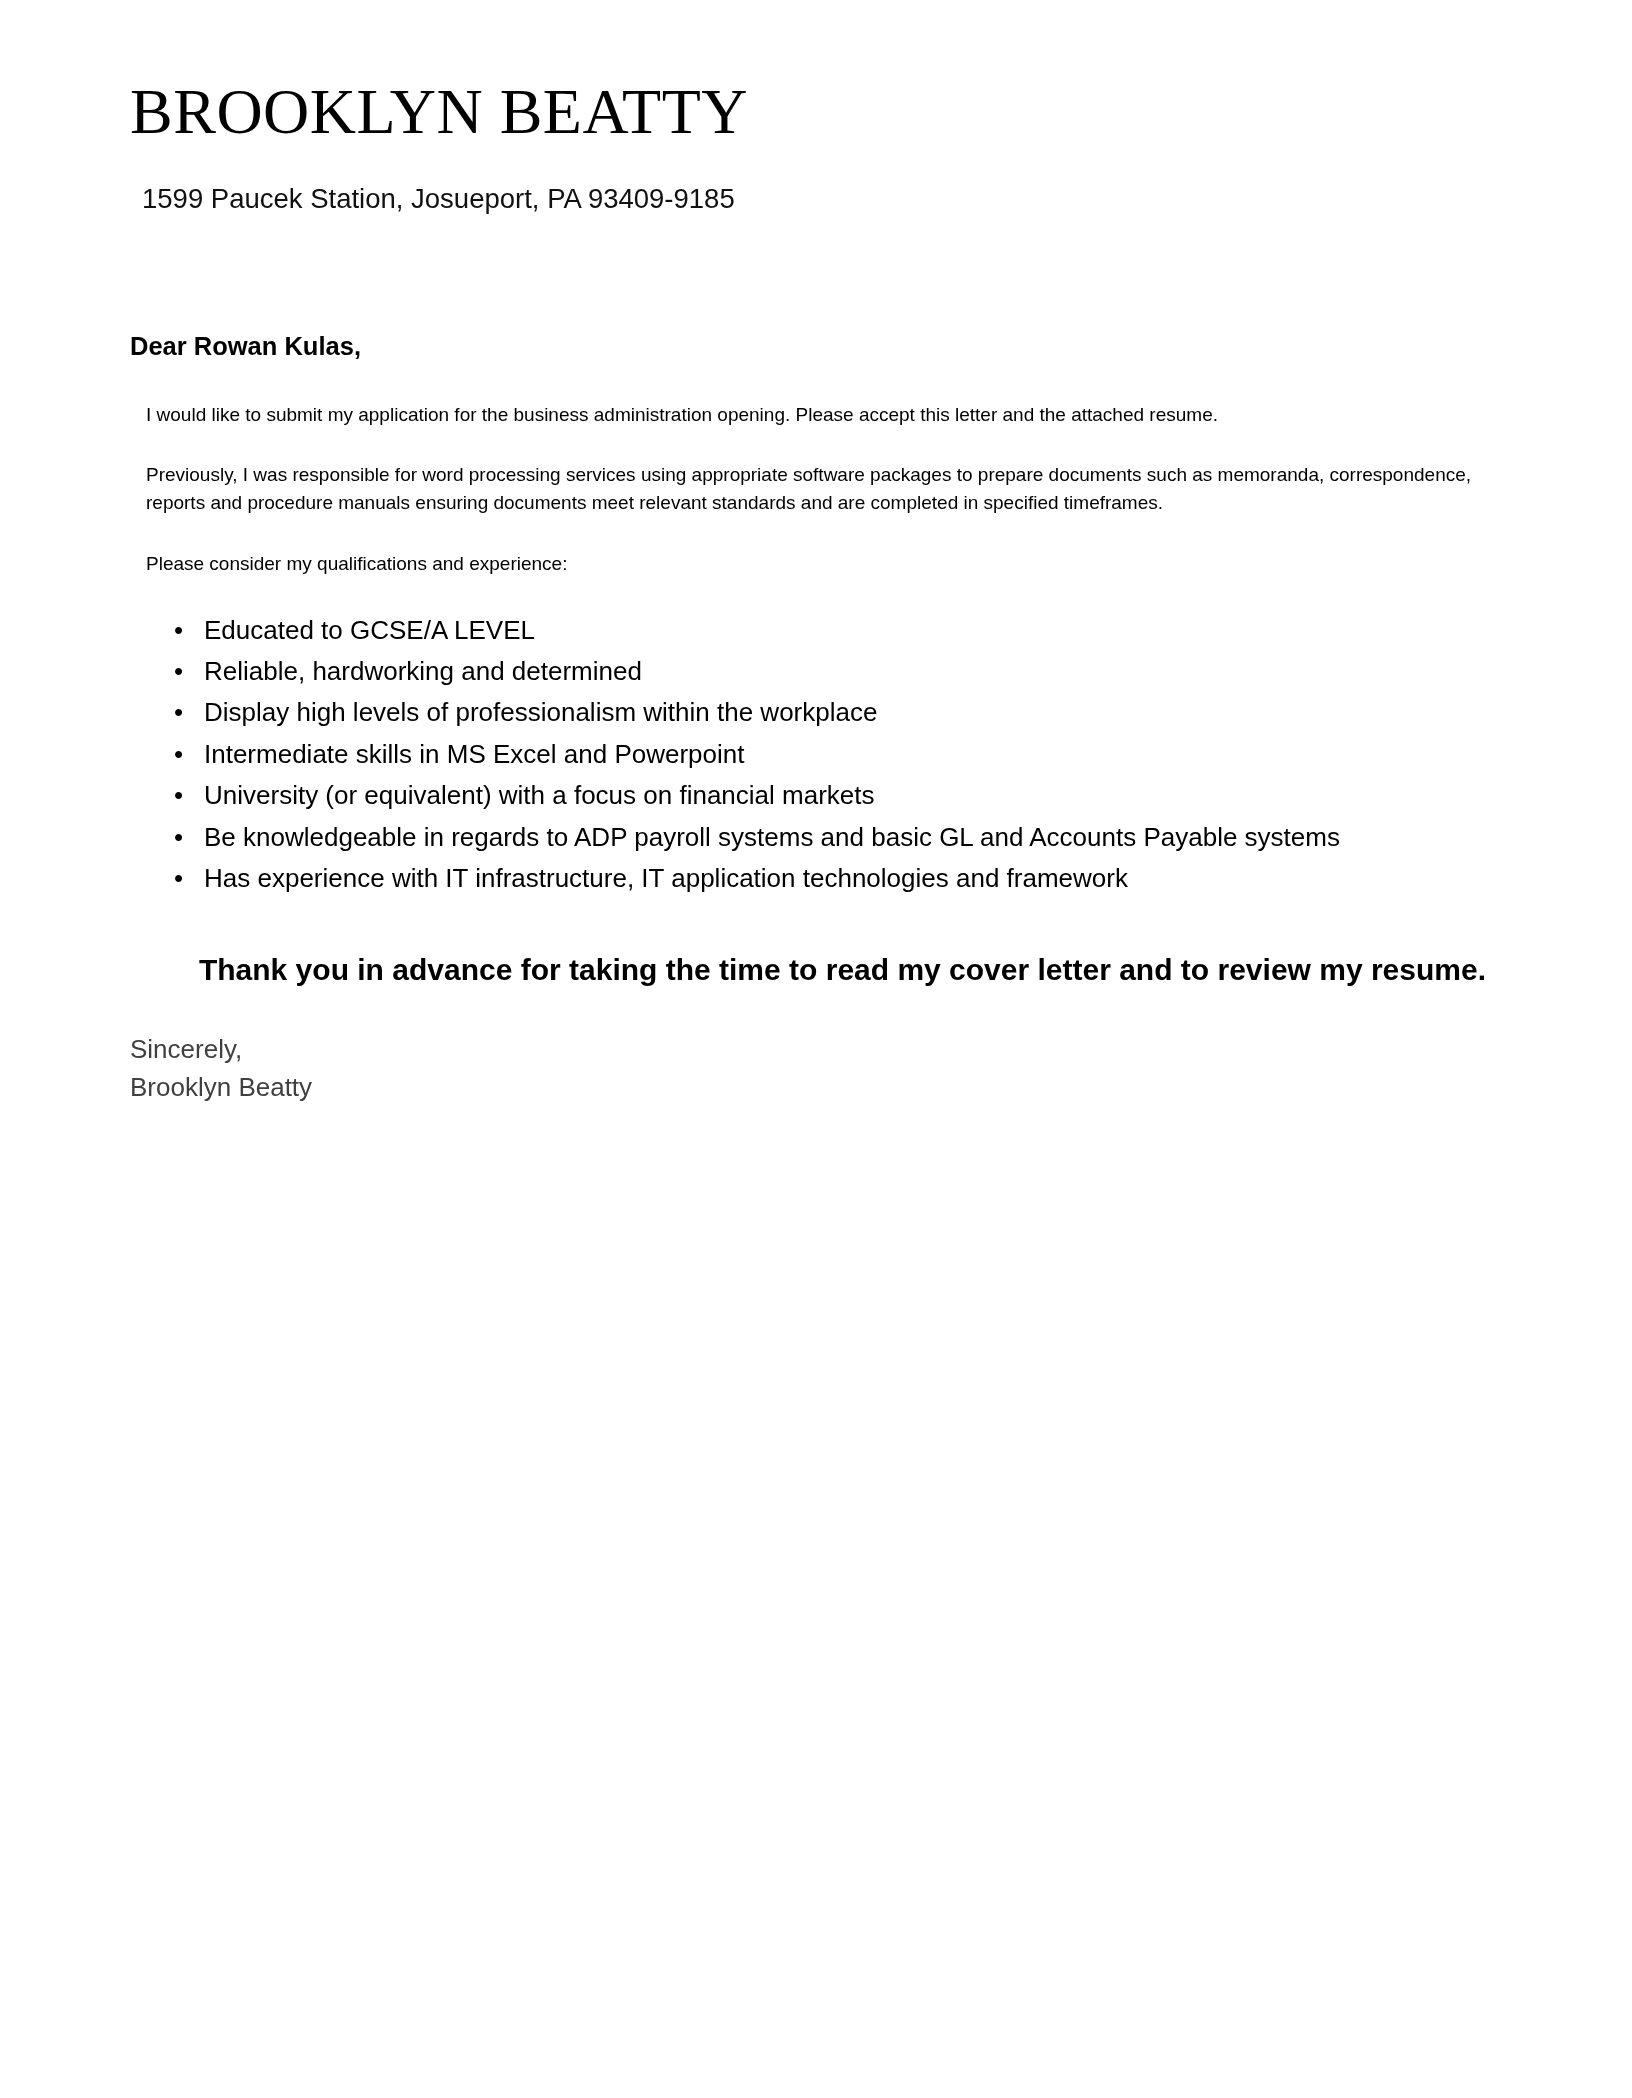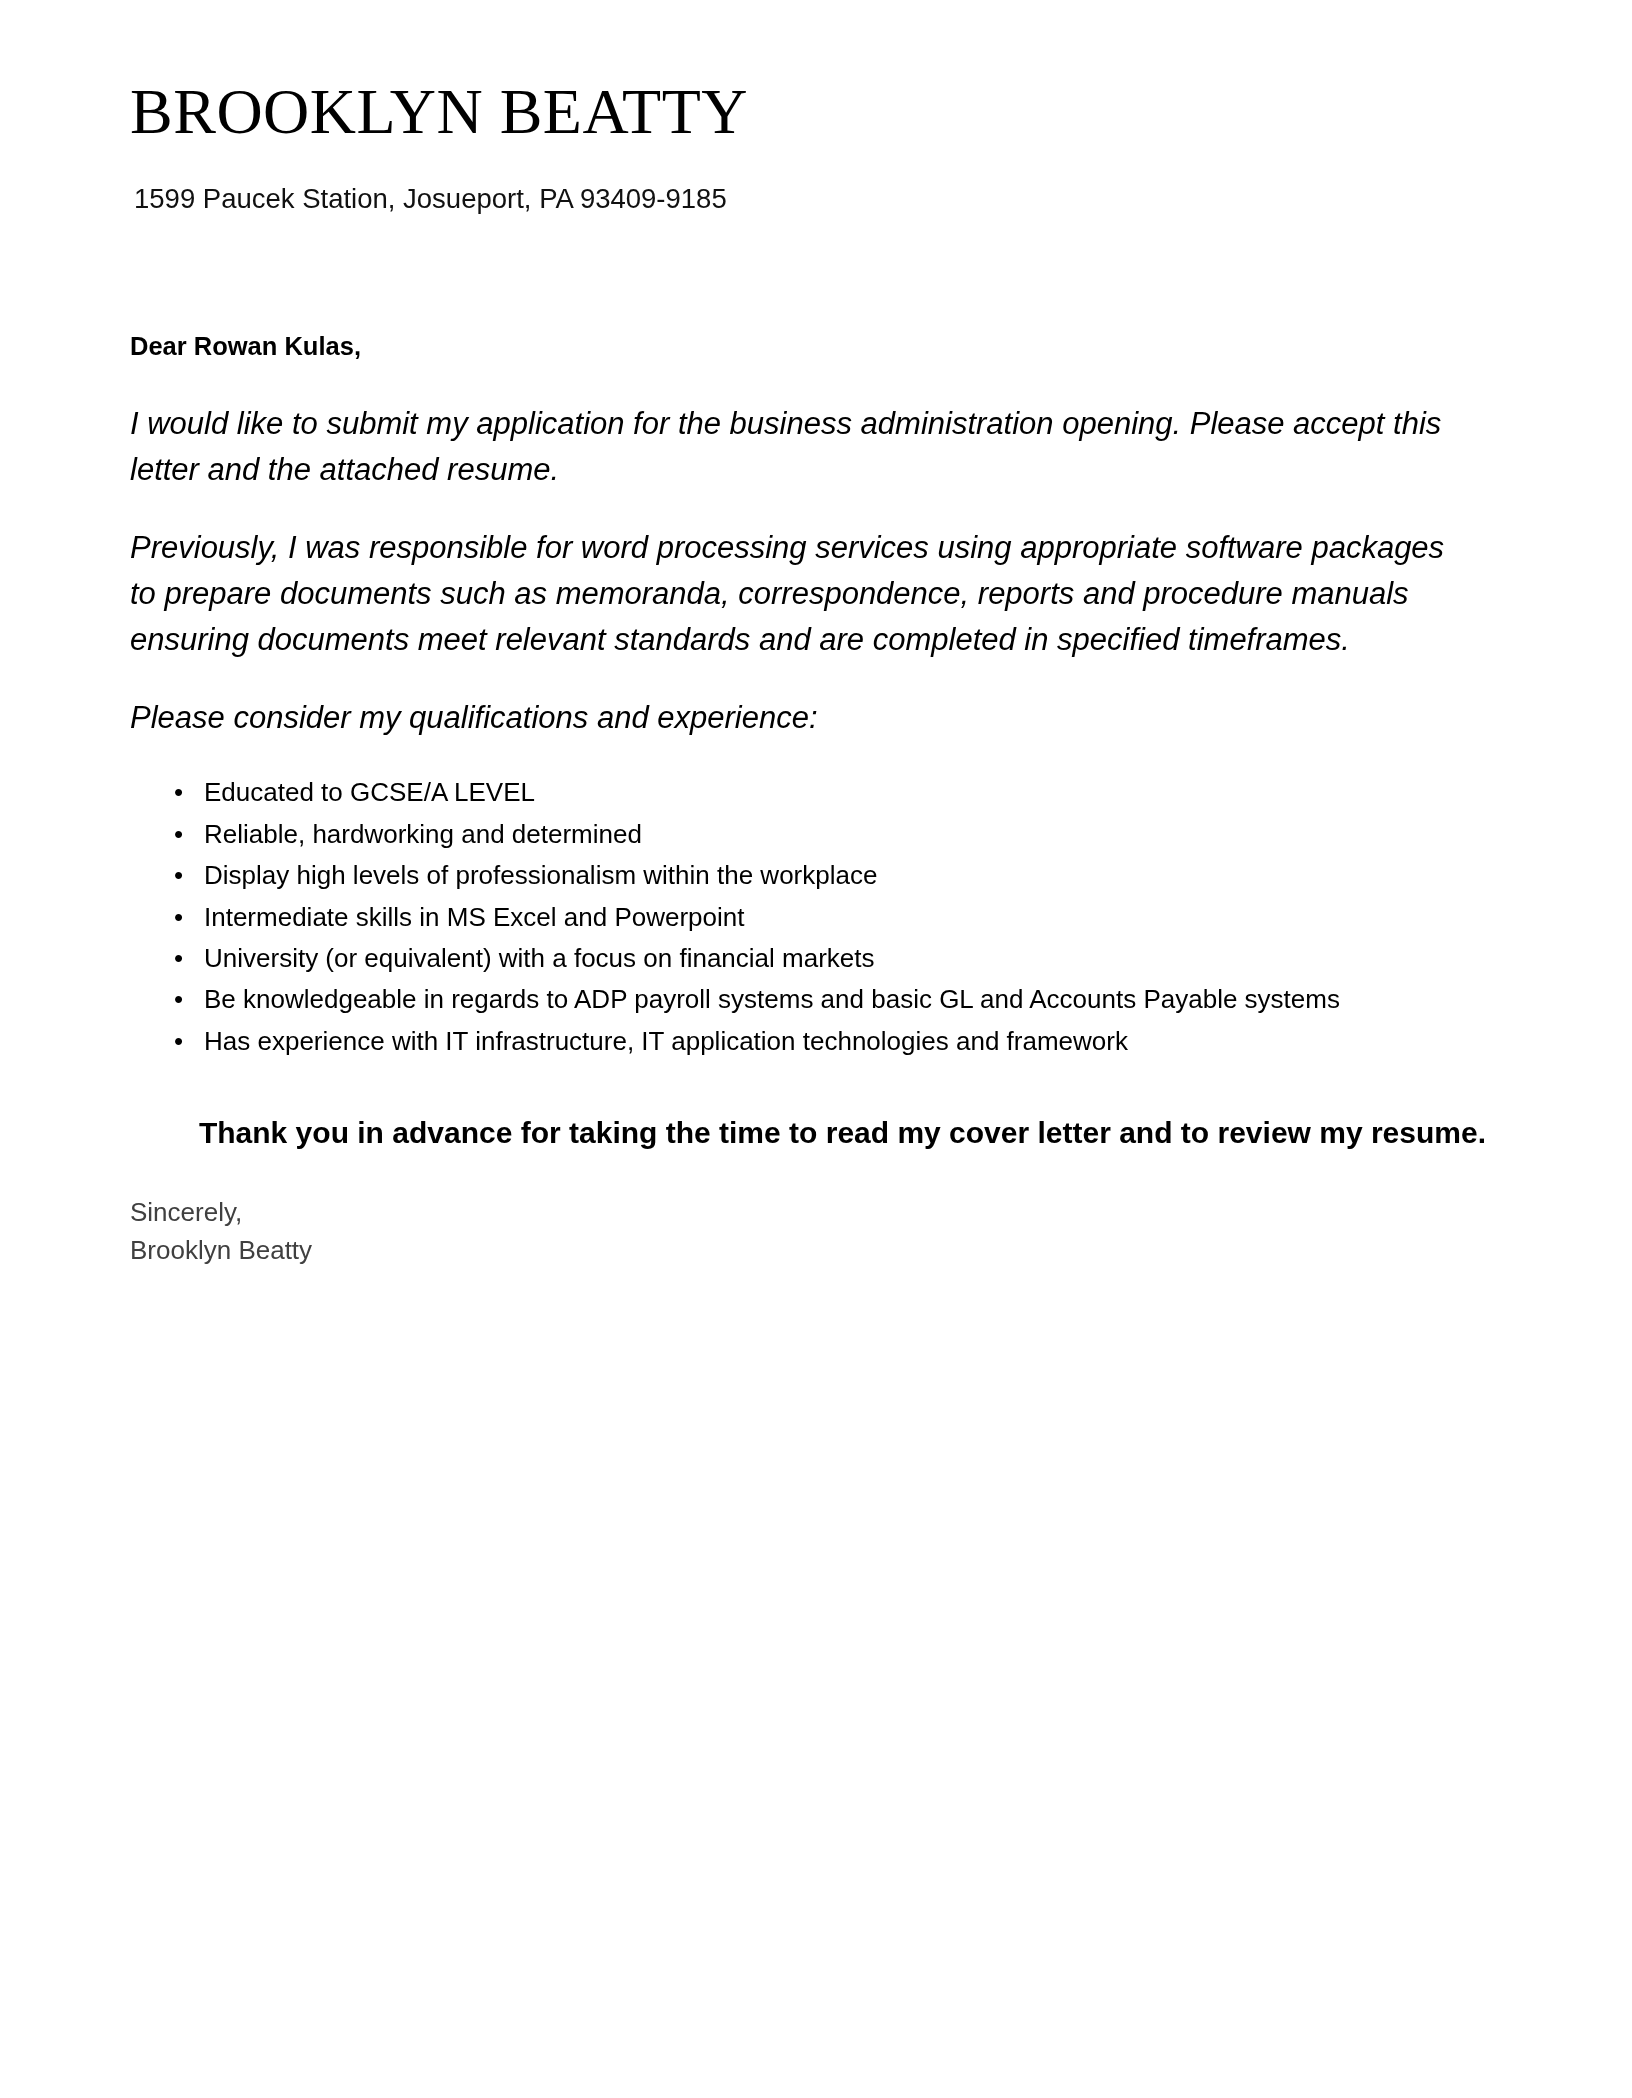--- a/index.html
+++ b/index.html
@@ -38,45 +38,44 @@
     font-weight: 400;
     letter-spacing: 0.5px;
     margin: 0 0 34px 0;
     color: #000000;
     white-space: nowrap;
   }
   .address-line {
     font-size: 27.5px;
     line-height: 1.35;
     font-weight: 400;
-    margin: 4px;
+    margin: 12px;
     color: #111111;
   }
 
   
   .body-block {
     margin-top: 110px;
   }
 
   .salutation {
     font-size: 25.5px;
     font-weight: 700;
     line-height: 1.5;
     margin: 0 0 36px 0;
     color: #000000;
   }
 
   .para {
-    font-size: 31px;
+    font-size: 19px;
     line-height: 1.48;
     font-weight: 400;
-    margin: 0 0 32px 0;
+    margin: 0 0 32px 16px;
     color: #000000;
     max-width: 1340px;
-    font-style: italic;
   }
   .para.tight {
     margin-bottom: 34px;
   }
 
   
   .qualifications-list {
     list-style: none;
     margin: 0 0 0 0;
     padding: 0 0 0 44px;

